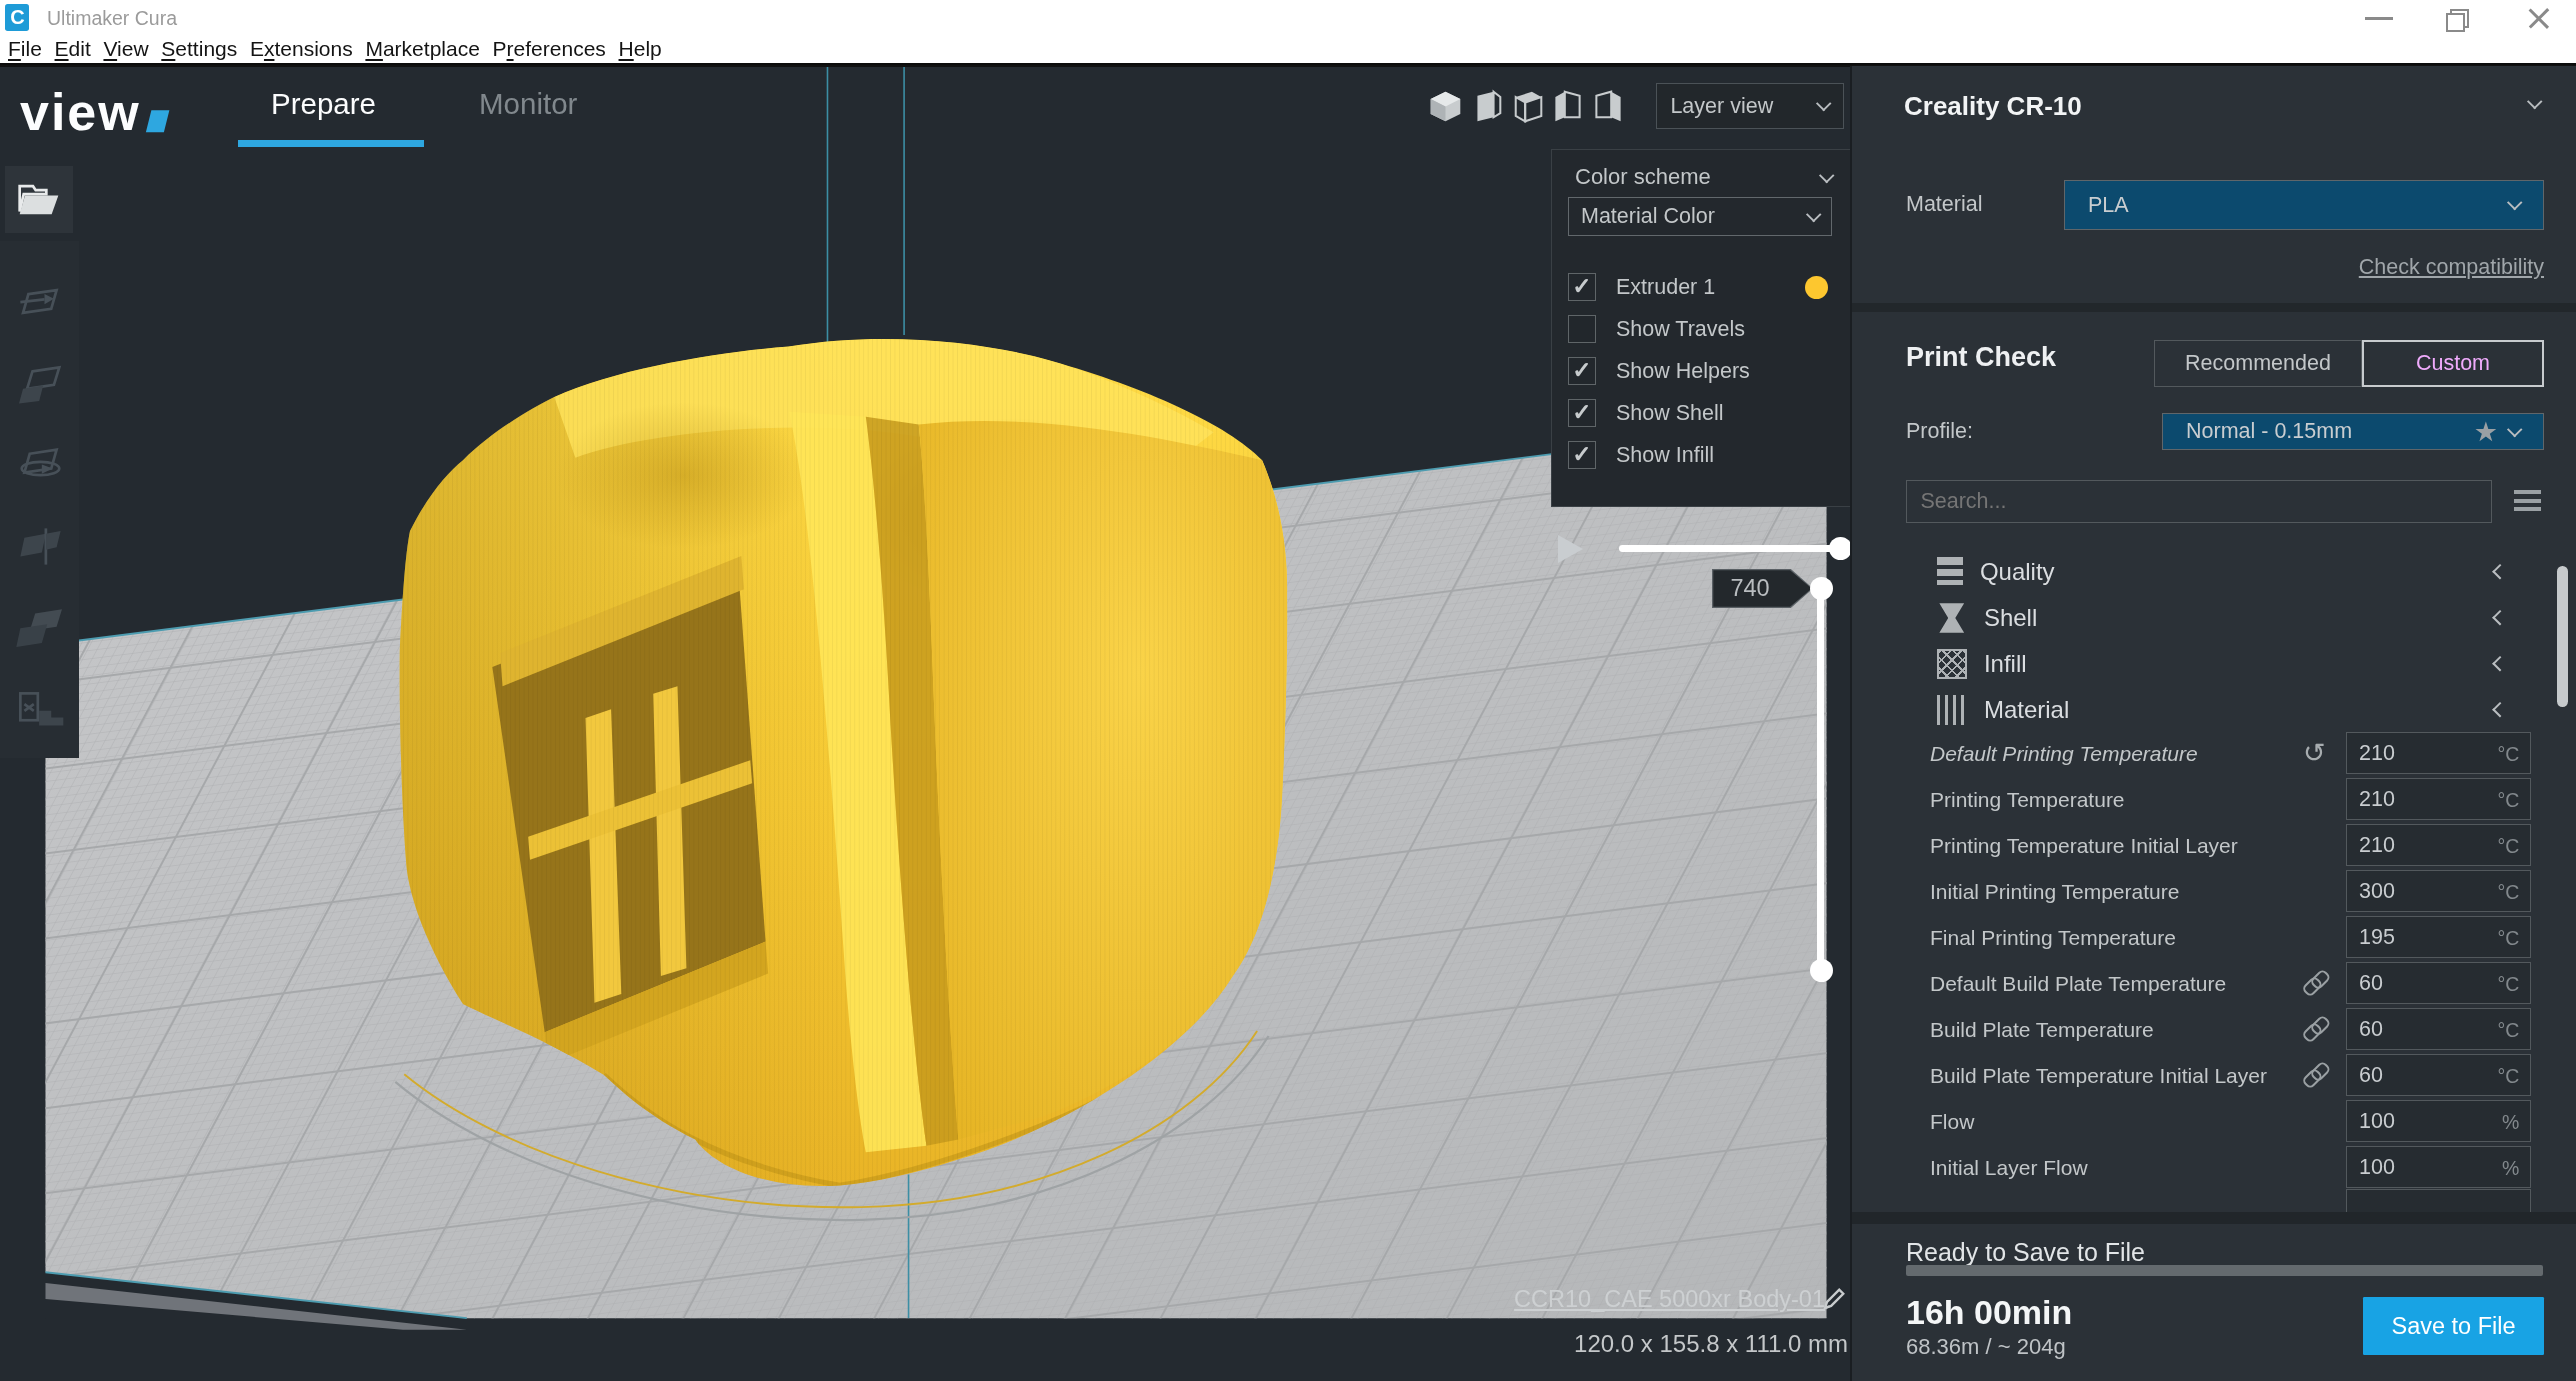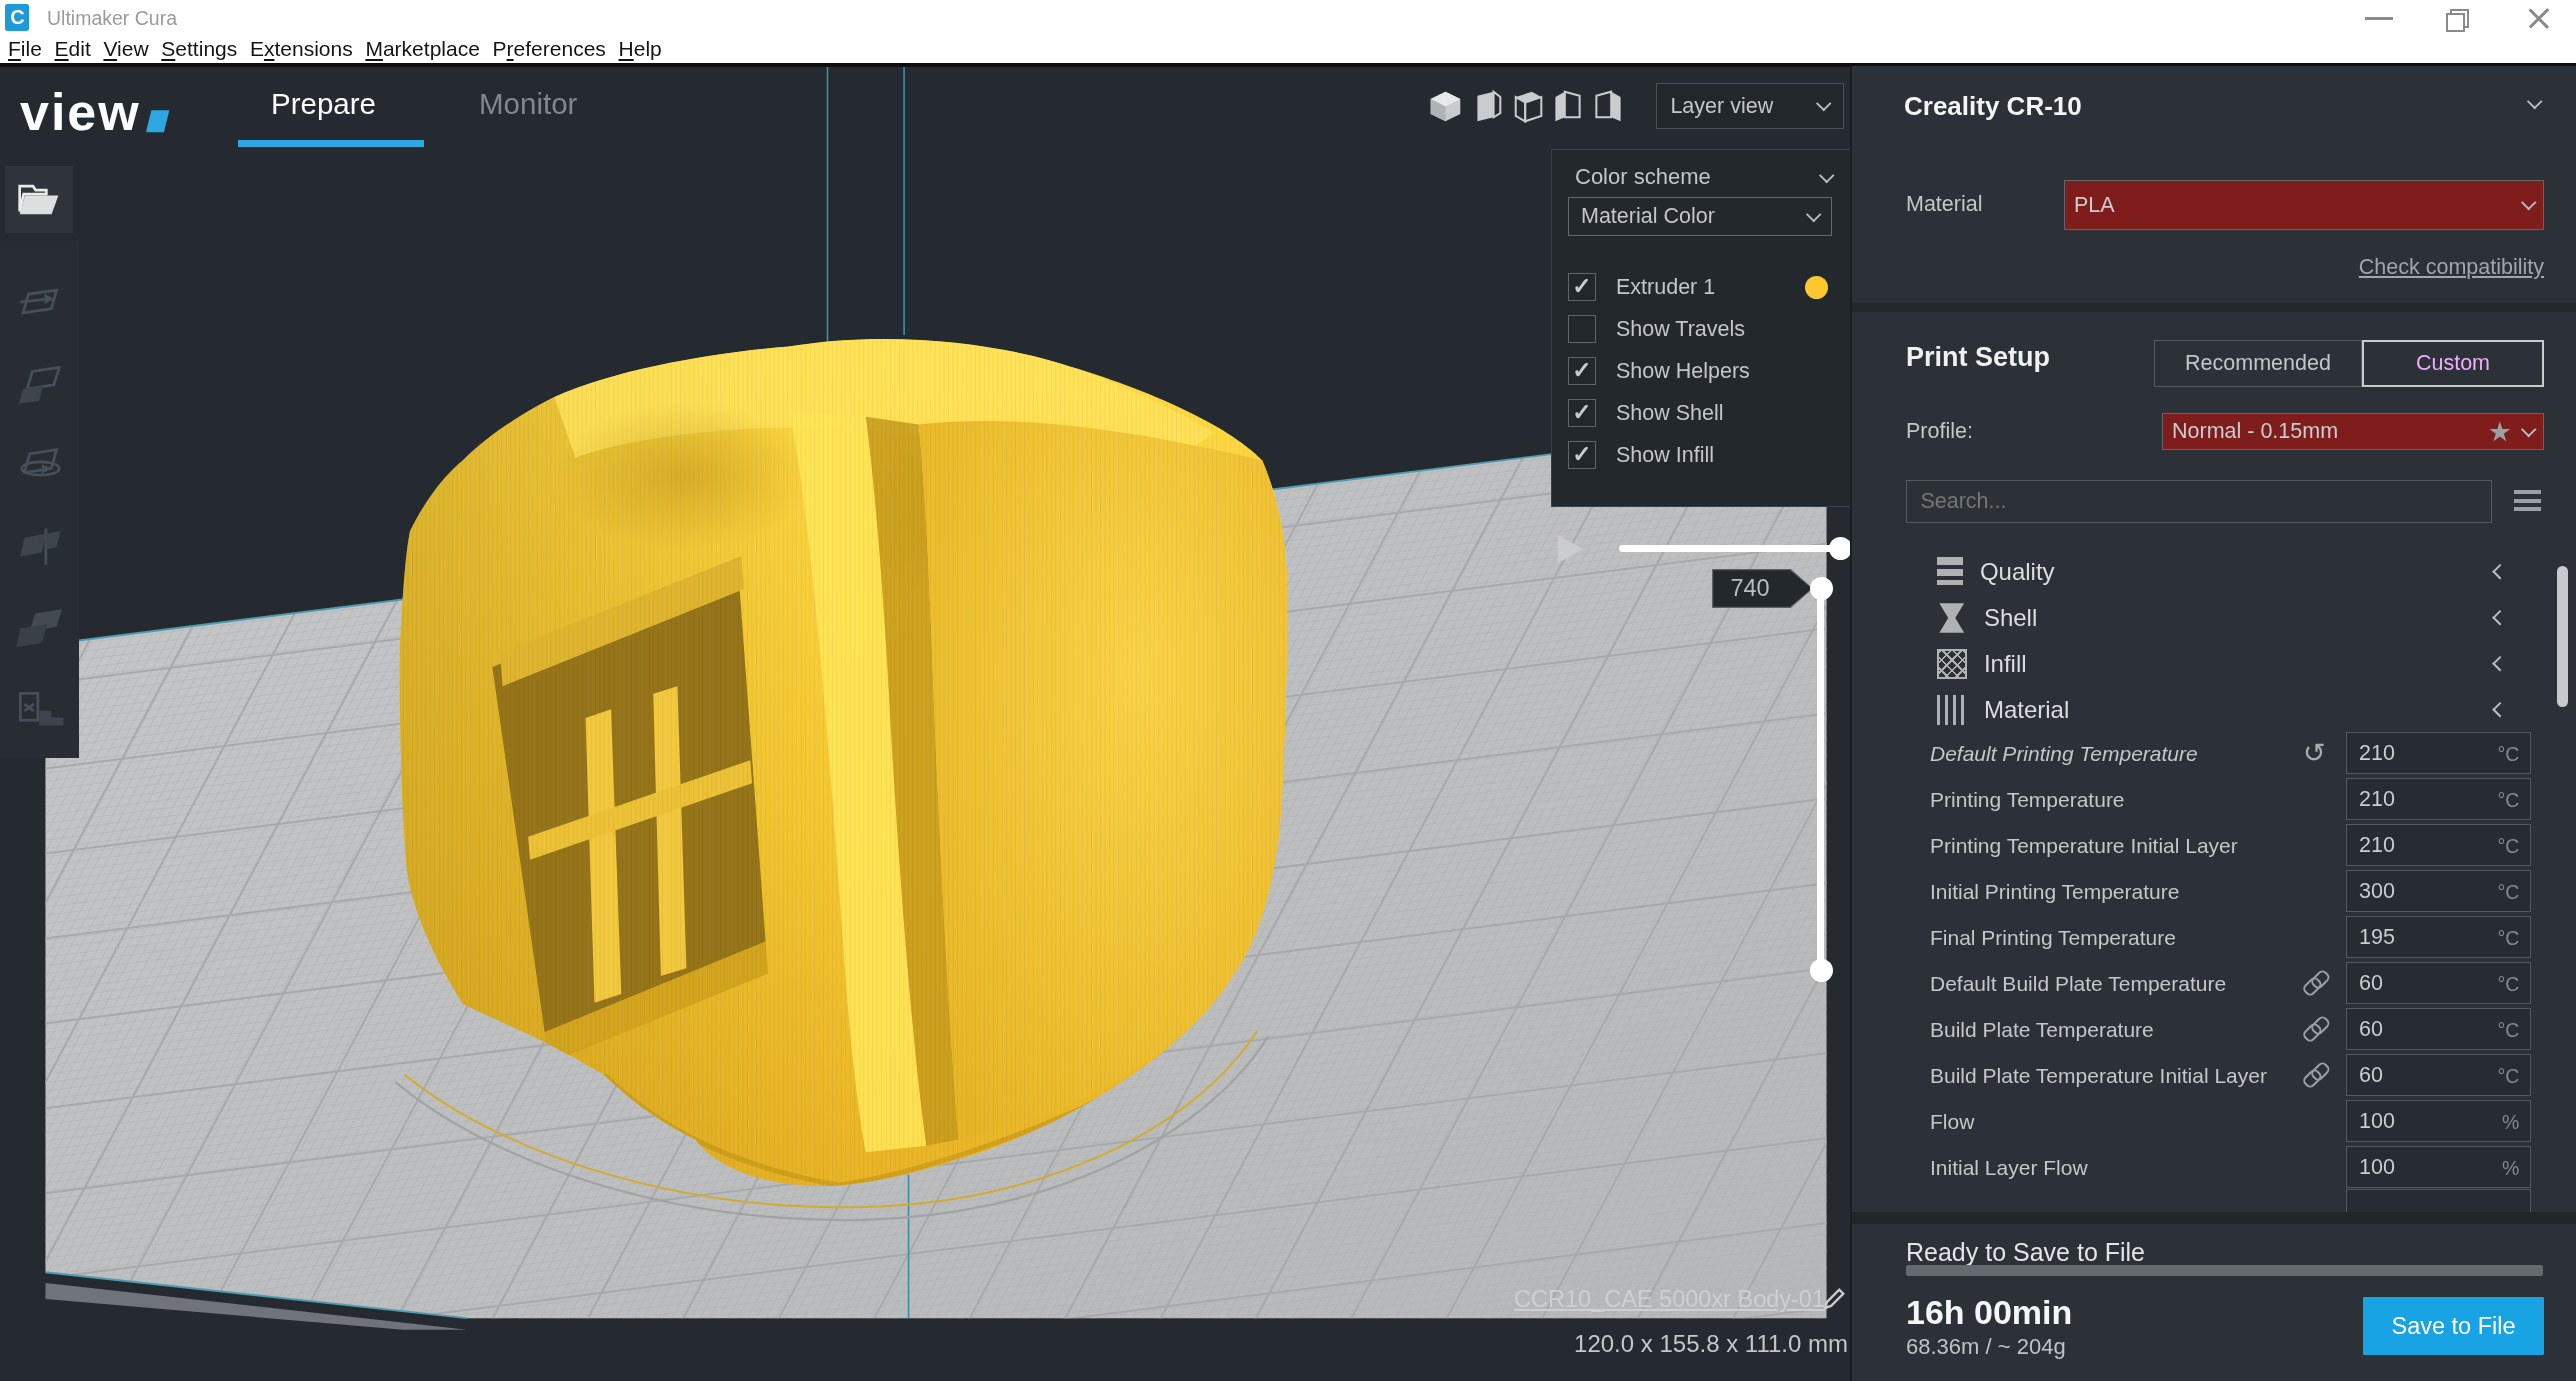--- a/index.html
+++ b/index.html
@@ -71,21 +71,21 @@
   
   #model-name{right:751px;top:1286px;font-size:23.5px;color:#cdd0d2;text-decoration:underline;}
   #model-dims{right:728px;top:1330px;font-size:24px;color:#c4c7c9;}
   #pencil{right:728px;top:1285px;}
   
   #rpanel{left:1850px;top:66px;width:726px;height:1316px;background:#2b3137;border-left:2px solid #1a1e22;box-sizing:border-box;}
   .rp-divider{left:1852px;width:724px;height:9.4px;background:#22272b;}
   #machine-name{left:1904px;top:91px;font-size:26px;color:#f2f4f5;font-weight:bold;}
   #machine-chev{left:2529px;top:98px;}
   #material-label{left:1906px;top:192px;font-size:21.5px;color:#c3c7c9;}
-  .combo{border:1.3px solid #60666a;box-sizing:border-box;display:flex;align-items:center;justify-content:space-between;padding:0 9px;background:#7f1d1d;}
+  .combo{border:1.3px solid #60666a;box-sizing:border-box;display:flex;align-items:center;justify-content:space-between;padding:0 23px;background:#0c4a6e;}
   .combo .lbl{font-size:21.5px;color:#c9cdd0;}
   #material-combo{left:2064px;top:180px;width:480px;height:50px;}
   #check-compat{left:2234px;top:255px;width:310px;text-align:right;font-size:21.5px;color:#a0a6aa;text-decoration:underline;}
   #ps-title{left:1906px;top:342px;font-size:27px;color:#eef0f2;font-weight:bold;}
   .modebtn{top:340px;height:47px;box-sizing:border-box;font-size:21.5px;color:#c3c7c9;display:flex;align-items:center;justify-content:center;background:#2b3137;}
   #mode-recommended{left:2154px;width:208px;border:1.3px solid #53595d;}
   #mode-custom{left:2362px;width:182px;border:2.7px solid #c7cbce;color:#f0abfc;}
   #profile-label{left:1906px;top:419px;font-size:21.5px;color:#c3c7c9;}
   #profile-combo{left:2162px;top:413px;width:382px;height:37px;gap:24px;}
   #profile-combo .star{color:#9aa0a4;font-size:27px;margin-right:10.7px;}
@@ -398,21 +398,21 @@
 <div class="abs" id="machine-name">Creality CR-10</div>
 <span class="abs chev down" id="machine-chev"></span>
 <div class="abs" id="material-label">Material</div>
 <div class="abs combo" id="material-combo">
   <span class="lbl">PLA</span>
   <span class="chev down"></span>
 </div>
 <div class="abs" id="check-compat">Check compatibility</div>
 <div class="abs rp-divider" style="top:303px"></div>
 
-<div class="abs" id="ps-title">Print Setup</div>
+<div class="abs" id="ps-title">Print Check</div>
 <div class="abs modebtn" id="mode-recommended">Recommended</div>
 <div class="abs modebtn" id="mode-custom">Custom</div>
 <div class="abs" id="profile-label">Profile:</div>
 <div class="abs combo" id="profile-combo">
   <span class="lbl">Normal - 0.15mm</span>
   <span class="right">
       <span class="star">★</span>
   <span class="chev down"></span>
     </span>
 </div>

